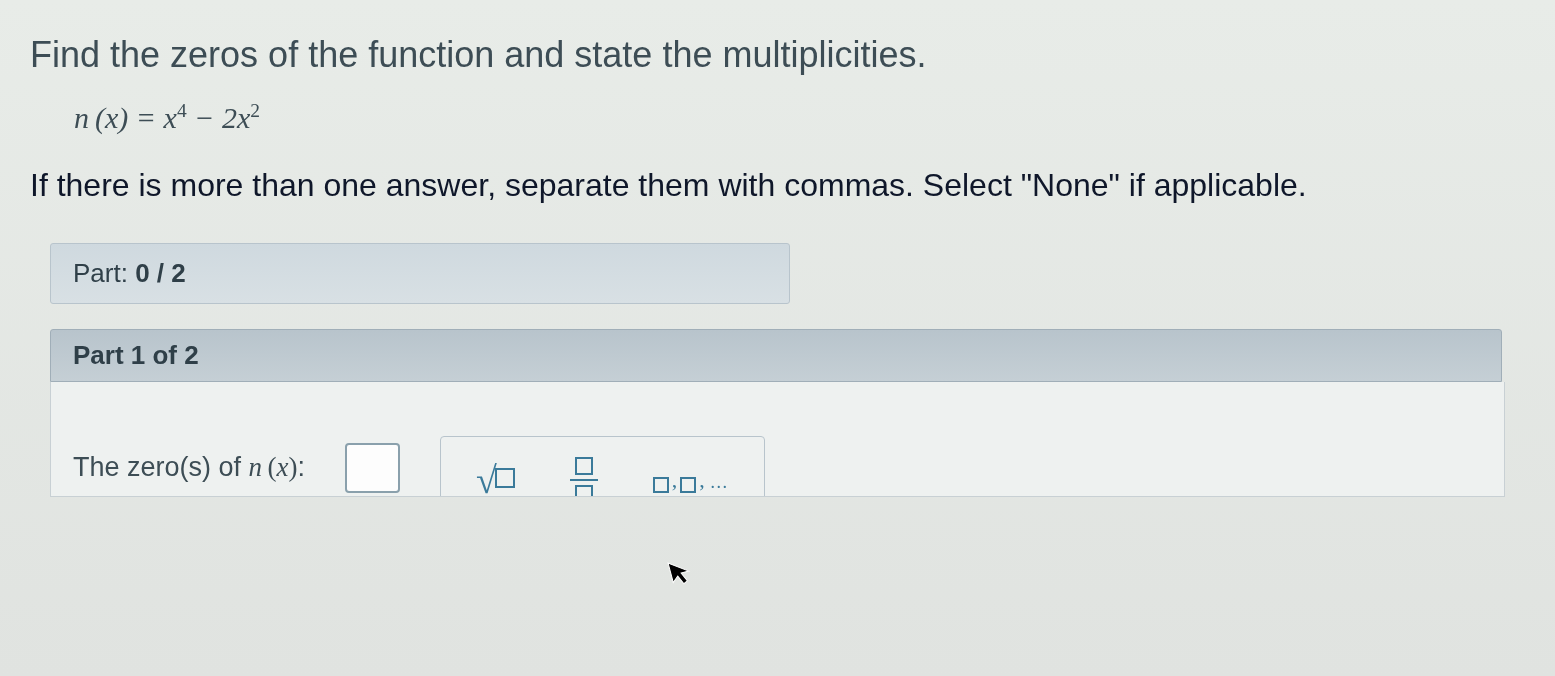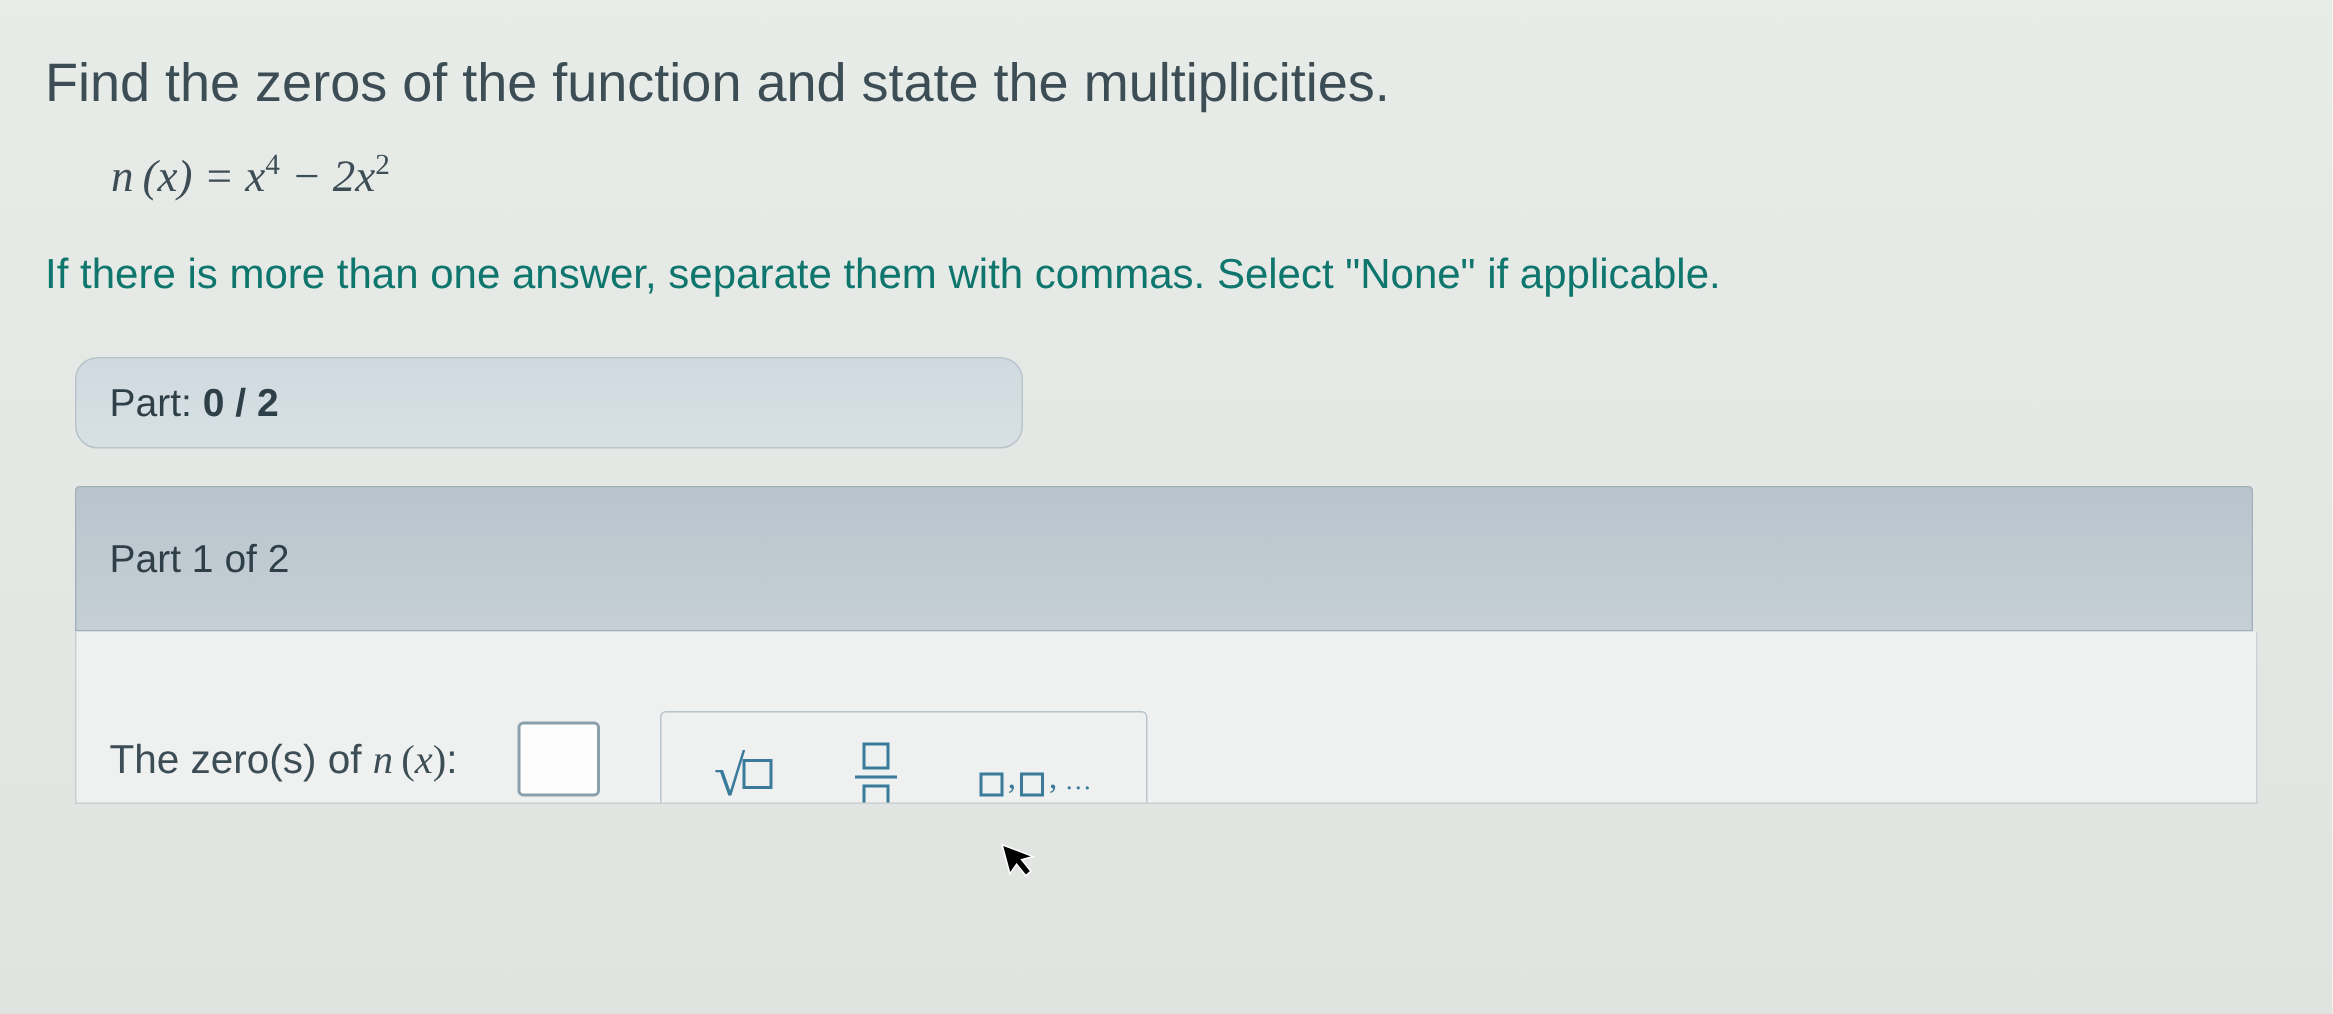--- a/index.html
+++ b/index.html
@@ -21,44 +21,45 @@
   .equation {
     font-size: 30px;
     font-family: "Times New Roman", serif;
     font-style: italic;
     margin: 18px 0 28px 44px;
     color: #3d4d55;
   }
   .equation .n { font-style: italic; }
   .equation sup { font-size: 0.65em; vertical-align: super; font-style: normal; }
   .instruction {
-    font-size: 28px;
+    font-size: 32px;
     line-height: 1.4;
     margin-bottom: 35px;
-    color: #0f766e;
+    color: #0f172a;
   }
   .part-progress {
     background: linear-gradient(to bottom, #cfd9df 0%, #d8e0e4 100%);
     border: 1px solid #b8c4cc;
-    border-radius: 15px;
+    border-radius: 3px;
     padding: 14px 22px;
     font-size: 26px;
     color: #2f3f48;
     margin: 0 20px 25px 20px;
-    width: 632px;
+    width: 740px;
   }
   .part-progress b { font-weight: bold; }
   .part-header {
     background: linear-gradient(to bottom, #b8c4cc 0%, #c5cfd5 100%);
     border: 1px solid #a0aeb8;
     border-radius: 3px 3px 0 0;
-    padding: 32px 22px;
+    padding: 10px 22px;
     font-size: 26px;
     color: #2f3f48;
     margin: 0 23px 0 20px;
+    font-weight: bold;
   }
   .part-body {
     background: #eef1f0;
     border: 1px solid #c8d0d4;
     border-top: none;
     padding: 67px 22px 10px 22px;
     margin: 0 20px;
     display: flex;
     align-items: center;
     gap: 40px;

